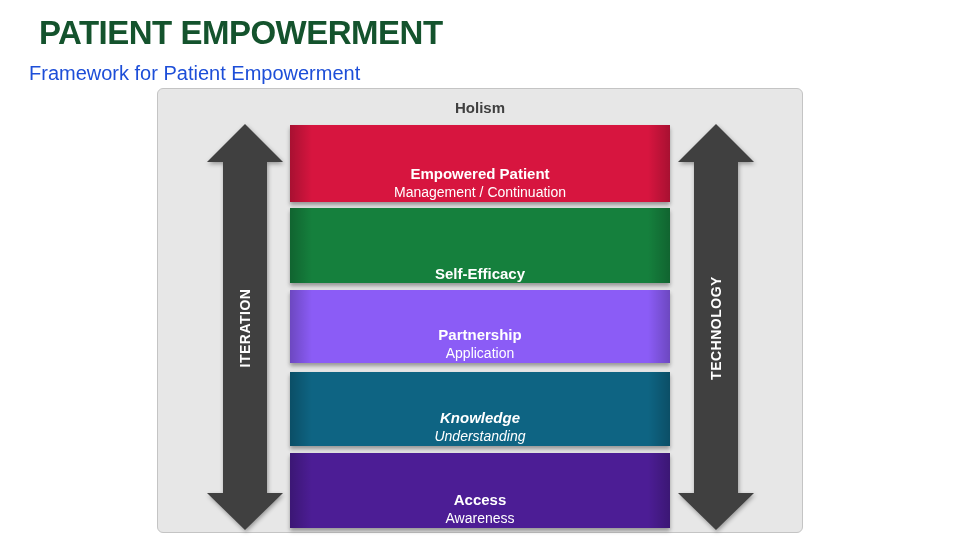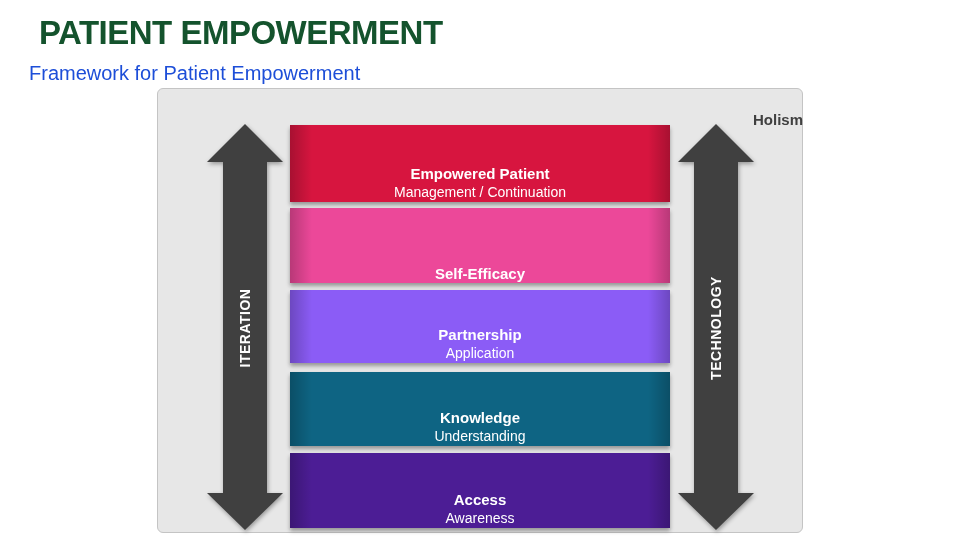--- a/index.html
+++ b/index.html
@@ -1,20 +1,20 @@
 <!DOCTYPE html>
 <html><head>
 <meta charset="utf-8">
 <style>
   html, body { margin:0; padding:0; }
   body { width:960px; height:540px; background:#ffffff; position:relative; overflow:hidden; font-family:"Liberation Sans", "DejaVu Sans", sans-serif; }
   .title { position:absolute; left:39px; top:14px; font-size:33px; font-weight:bold; color:#14532d; letter-spacing:-0.5px; }
   .subtitle { position:absolute; left:29px; top:62px; font-size:20px; color:#1d4ed8; }
   .panel { position:absolute; left:157px; top:88px; width:646px; height:445px; background:#e7e7e7; border:1px solid #c4c4c4; border-radius:6px; box-sizing:border-box; }
-  .holism { position:absolute; left:157px; top:99px; width:646px; text-align:right; font-size:15px; font-weight:bold; color:#404040;margin-top:12px; }
+  .holism { position:absolute; left:157px; top:99px; width:646px; text-align:center; font-size:15px; font-weight:bold; color:#404040; }
   .arrow { position:absolute; top:124px; width:78px; height:407px; }
   .arrow svg { display:block; filter: drop-shadow(1px 2px 2px rgba(0,0,0,0.35)); }
   .arrow-label { position:absolute; left:50%; top:50%; transform:translate(-50%,-50%) rotate(-90deg); color:#fff; font-weight:bold; font-size:14px; letter-spacing:0.5px; white-space:nowrap; }
   .band { position:absolute; left:290px; width:380px; display:flex; flex-direction:column; align-items:center; justify-content:flex-end; color:#fff; box-shadow: 0 3px 4px rgba(0,0,0,0.35); }
   .band .name { font-weight:bold; font-size:15px; line-height:19px; }
   .band .desc { font-size:14px; line-height:19px; }
   .band::before, .band::after { content:""; position:absolute; top:0; bottom:0; width:22px; }
   .band::before { left:0; background:linear-gradient(90deg, rgba(0,0,0,0.22), rgba(0,0,0,0)); }
   .band::after { right:0; background:linear-gradient(270deg, rgba(0,0,0,0.22), rgba(0,0,0,0)); }
   .band .txt { position:relative; z-index:1; text-align:center; }
@@ -42,34 +42,34 @@
   <div class="arrow-label">TECHNOLOGY</div>
 </div>
 
 <div class="band" style="top:125px;height:77px;background:#d7153f;">
   <div class="txt">
     <div class="name">Empowered Patient</div>
     <div class="desc">Management / Continuation</div>
   </div>
 </div>
 
-<div class="band" style="top:208px;height:75px;background:#ec4899;">
+<div class="band" style="top:208px;height:75px;background:#15803d;">
   <div class="txt">
     <div class="name">Self-Efficacy</div>
   </div>
 </div>
 
 <div class="band" style="top:290px;height:73px;background:#8b5cf6;">
   <div class="txt">
     <div class="name">Partnership</div>
     <div class="desc">Application</div>
   </div>
 </div>
 
-<div class="band" style="top:372px;height:74px;background:#0e6483;">
+<div class="band" style="top:372px;height:74px;background:#0e6483;font-style:italic;">
   <div class="txt">
     <div class="name">Knowledge</div>
     <div class="desc">Understanding</div>
   </div>
 </div>
 
 <div class="band" style="top:453px;height:75px;background:#4c1d95;">
   <div class="txt">
     <div class="name">Access</div>
     <div class="desc">Awareness</div>

